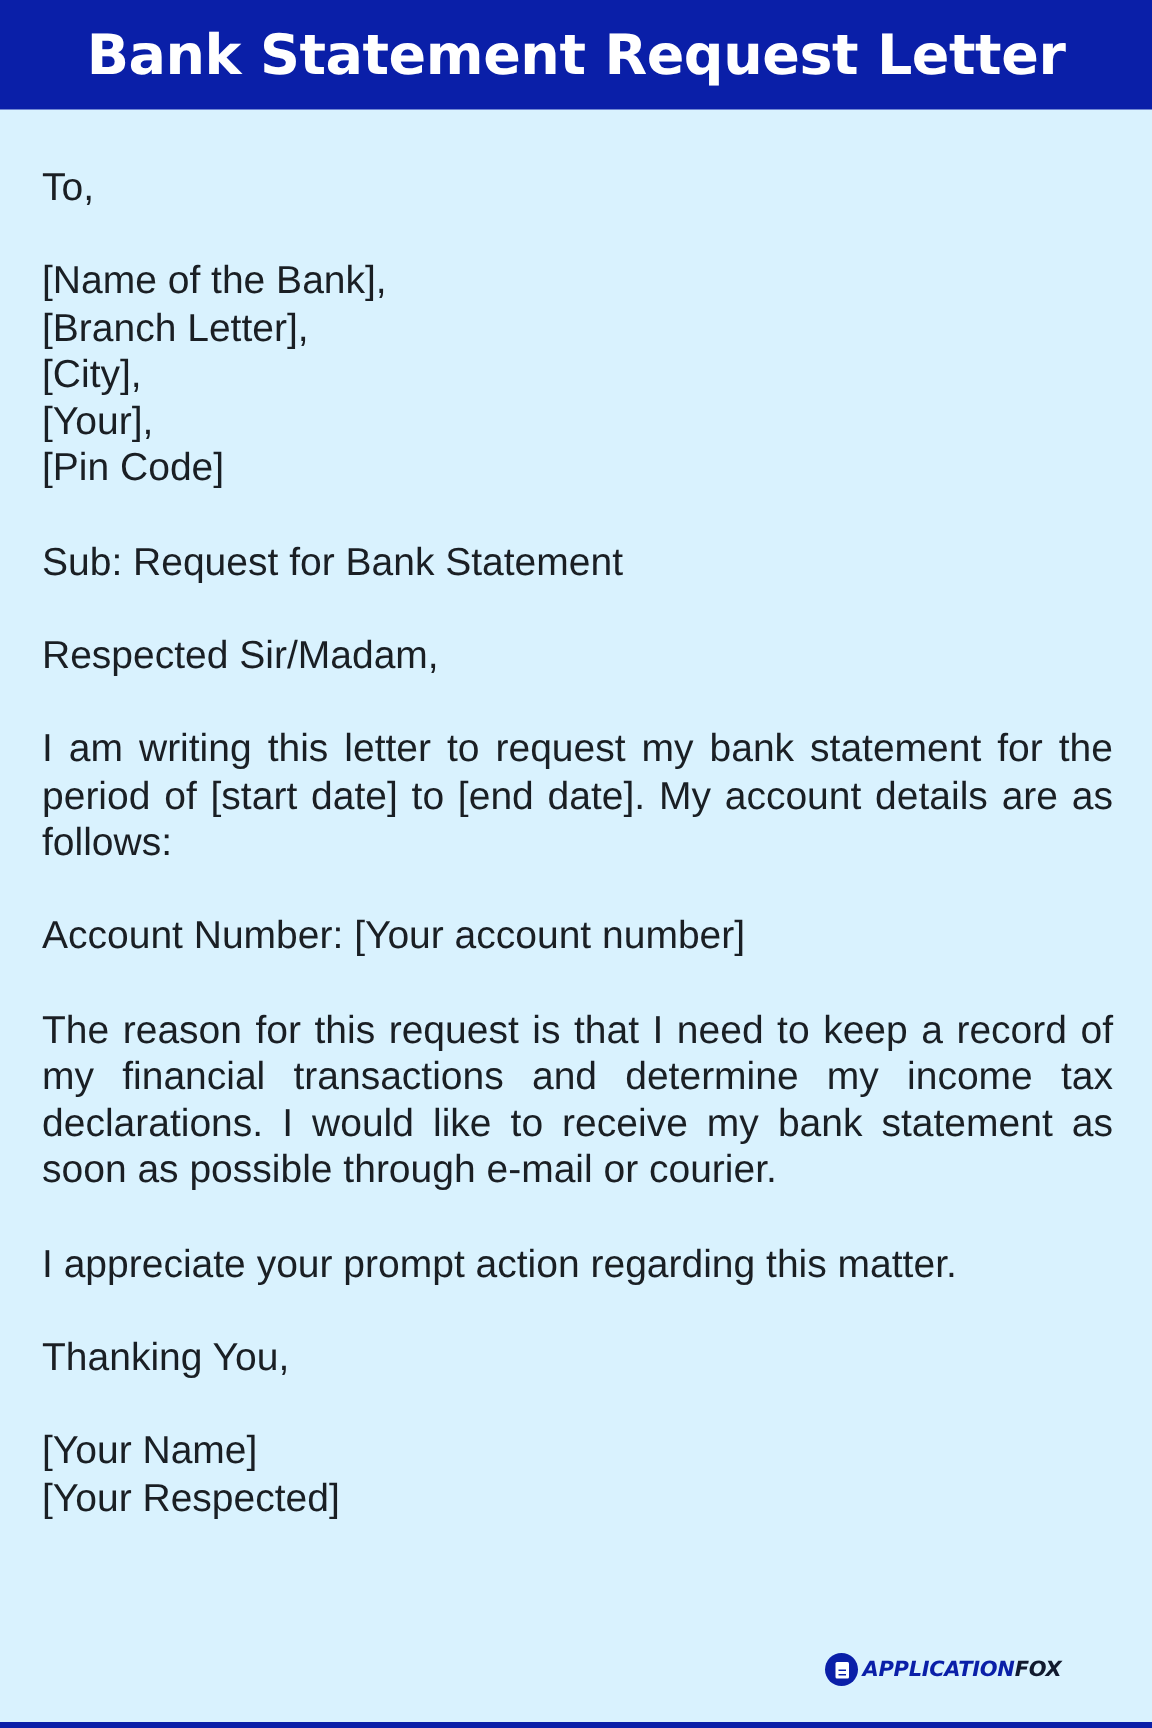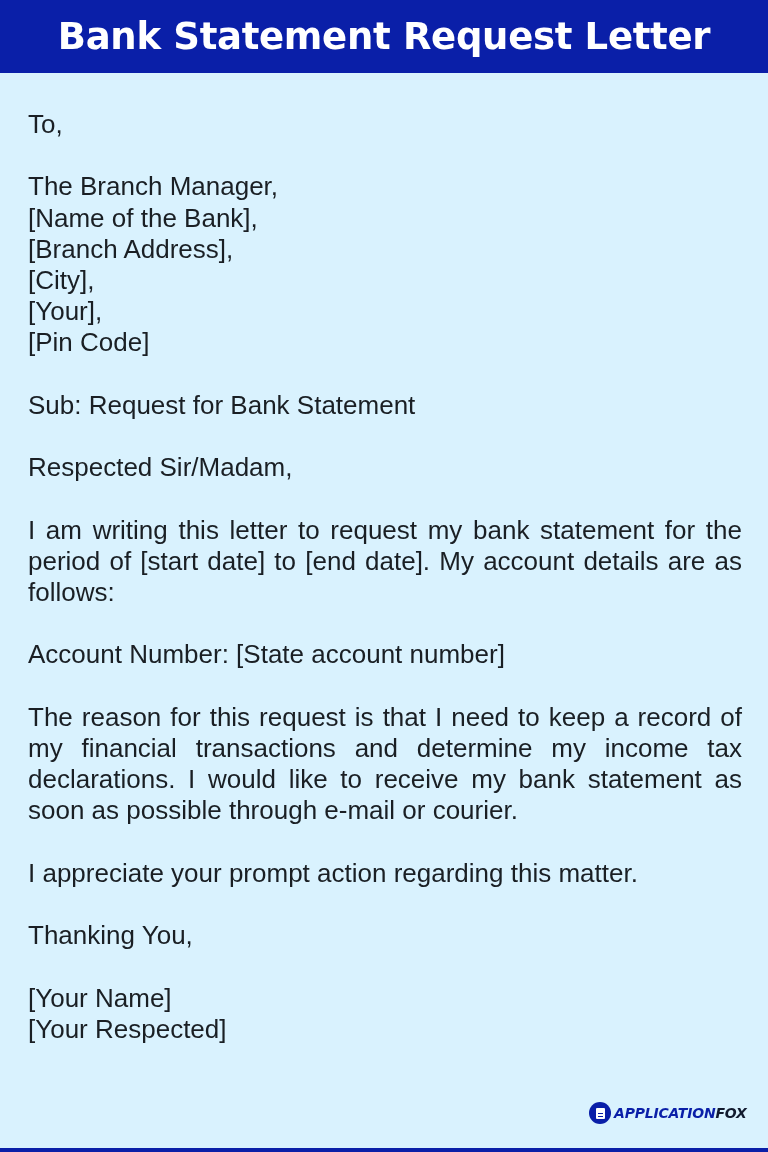--- a/index.html
+++ b/index.html
@@ -7,56 +7,55 @@
          font-family:"Liberation Sans", sans-serif; color:#1a1f24; }
   .header { position:absolute; left:0; top:0; width:768px; height:73px; background:#0a1fa8;
             display:flex; align-items:center; justify-content:center; }
   .header h1 { margin:0; color:#ffffff; font-family:"DejaVu Sans", sans-serif; font-weight:bold;
                font-size:37px; letter-spacing:-0.3px; }
   .letter { position:absolute; left:28px; top:109px; width:714px; font-size:26px; line-height:31.2px; }
   .line { display:block; white-space:nowrap; }
   .gap { height:31.2px; }
   .para { text-align:justify; text-align-last:left; white-space:normal; }
   .footer-bar { position:absolute; left:0; bottom:0; width:768px; height:4px; background:#0a1fa8; }
-  .brand { position:absolute; left:589px; top:1102px; display:flex; align-items:center; }
+  .brand { position:absolute; left:550px; top:1102px; display:flex; align-items:center; }
   .brand-icon { width:22px; height:22px; border-radius:50%; background:#0a1fa8; display:flex;
                 align-items:center; justify-content:center; margin-right:3px; }
   .brand-icon .doc { width:9px; height:11px; background:#fff; border-radius:1px; position:relative; }
   .brand-icon .doc::before { content:""; position:absolute; left:2px; top:5px; width:5px; height:1.5px; background:#0a1fa8; box-shadow:0 3px 0 #0a1fa8; }
   .brand-text { font-family:"DejaVu Sans", sans-serif; font-style:italic; font-weight:bold; font-size:14px; letter-spacing:-0.2px; }
   .brand-a { color:#0a1fa8; }
   .brand-b { color:#111a2e; }
 </style>
 </head>
 <body>
 
 <div class="header">
   <h1>Bank Statement Request Letter</h1>
 </div>
 
 <div class="letter">
   <span class="line">To,</span>
   <div class="gap"></div>
   <div>
-    <span class="line">The Branch Manager,</span>
     <span class="line">[Name of the Bank],</span>
-    <span class="line">[Branch Address],</span>
+    <span class="line">[Branch Letter],</span>
     <span class="line">[City],</span>
     <span class="line">[Your],</span>
     <span class="line">[Pin Code]</span>
   </div>
   <div class="gap"></div>
   <span class="line">Sub: Request for Bank Statement</span>
   <div class="gap"></div>
   <span class="line">Respected Sir/Madam,</span>
   <div class="gap"></div>
   <div class="para">I am writing this letter to request my bank statement for the period of [start date] to [end date]. My account details are as follows:</div>
   <div class="gap"></div>
   <div>
-    <span class="line">Account Number: [State account number]</span>
+    <span class="line">Account Number: [Your account number]</span>
   </div>
   <div class="gap"></div>
   <div class="para">The reason for this request is that I need to keep a record of my financial transactions and determine my income tax declarations. I would like to receive my bank statement as soon as possible through e-mail or courier.</div>
   <div class="gap"></div>
   <span class="line">I appreciate your prompt action regarding this matter.</span>
   <div class="gap"></div>
   <span class="line">Thanking You,</span>
   <div class="gap"></div>
   <div>
     <span class="line">[Your Name]</span>

